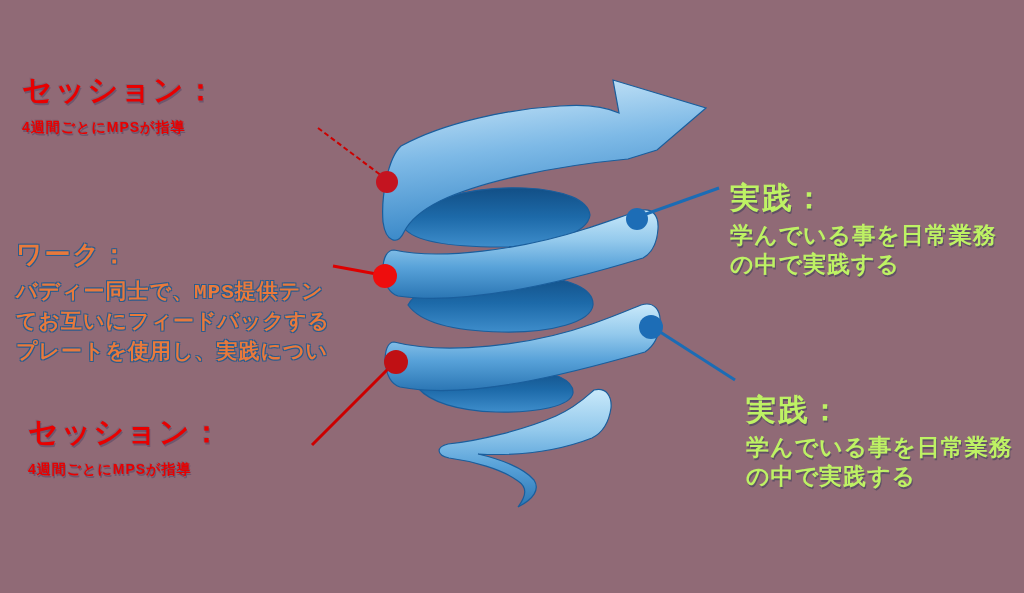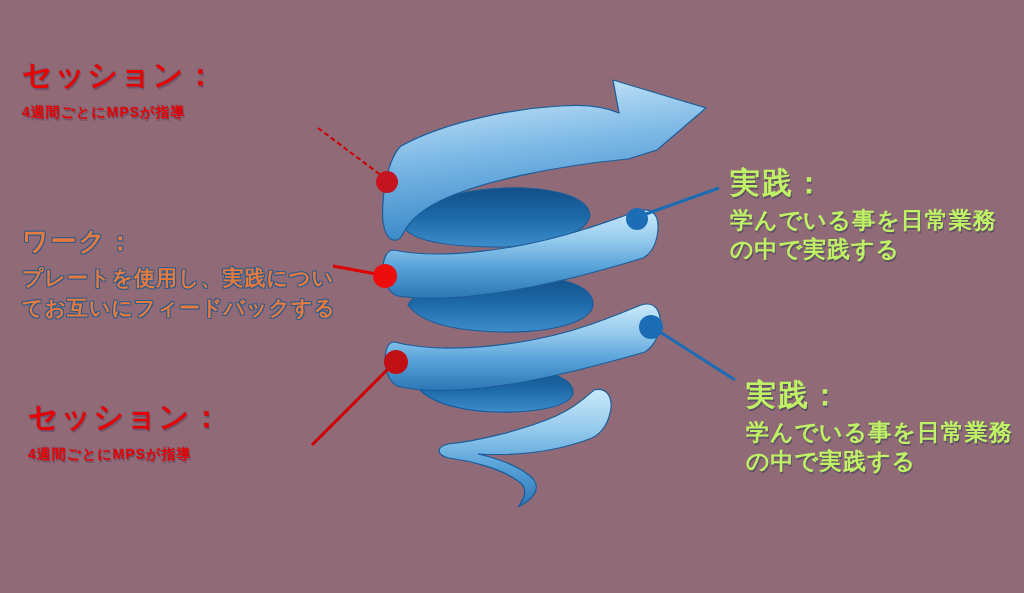--- a/index.html
+++ b/index.html
@@ -22,21 +22,21 @@
     text-shadow:1px 2px 0 rgba(35,40,90,.30), -1px -1px 0 rgba(35,40,90,.15);
   }
   .orange{
     color:#e8793c;
     text-shadow:-1px -1px 0 #2b5d8f,1px -1px 0 #2b5d8f,-1px 1px 0 #2b5d8f,1px 1px 0 #2b5d8f;
   }
   .blue{
     color:#bef264;
     text-shadow:1px 2px 0 rgba(10,35,75,.35);
   }
-  .title{margin:0 0 6px 0;}
+  .title{margin:15px 0 6px 0;}
 </style>
 </head>
 <body>
 
 <div class="stage">
 
   <svg class="diagram-svg" viewBox="0 0 1024 593">
     <defs>
       <linearGradient id="gradBand" x1="0" y1="0" x2="0" y2="1">
         <stop offset="0" stop-color="#c9e9fa"></stop>
@@ -91,24 +91,25 @@
       <circle cx="637" cy="219" r="11" fill="#1d6db6"></circle>
       <circle cx="651" cy="327" r="12" fill="#1d6db6"></circle>
     </g>
   </svg>
 
   <div class="label red" style="left:22px;top:58px;">
     <div class="title">セッション：</div>
     <div class="line">4週間ごとにMPSが指導</div>
   </div>
 
-  <div class="label label-work orange" style="left:22px;top:225px;">
+  <div class="label label-work orange" style="left:16px;top:225px;font-family:Liberation Mono, monospace;">
     <div class="title">ワーク：</div>
+    <div class="line">バディー同士で、MPS提供テン</div>
+    <div class="line">てお互いにフィードバックする</div>
     <div class="line">プレートを使用し、実践につい</div>
-    <div class="line">てお互いにフィードバックする</div>
   </div>
 
   <div class="label red" style="left:28px;top:400px;">
     <div class="title">セッション：</div>
     <div class="line">4週間ごとにMPSが指導</div>
   </div>
 
   <div class="label label-practice blue" style="left:730px;top:166px;">
     <div class="title">実践：</div>
     <div class="line">学んでいる事を日常業務</div>

